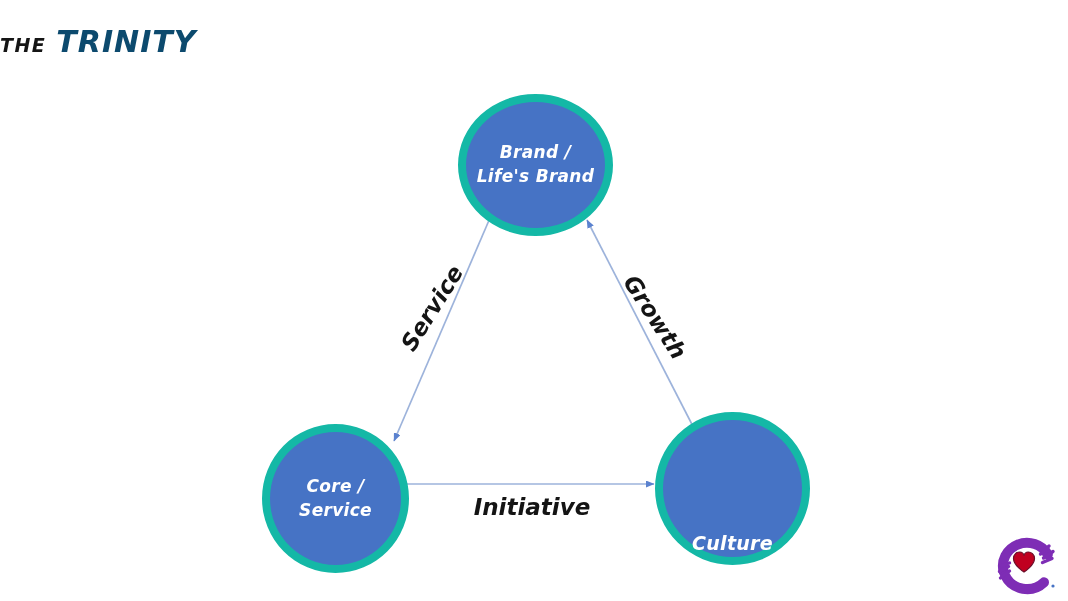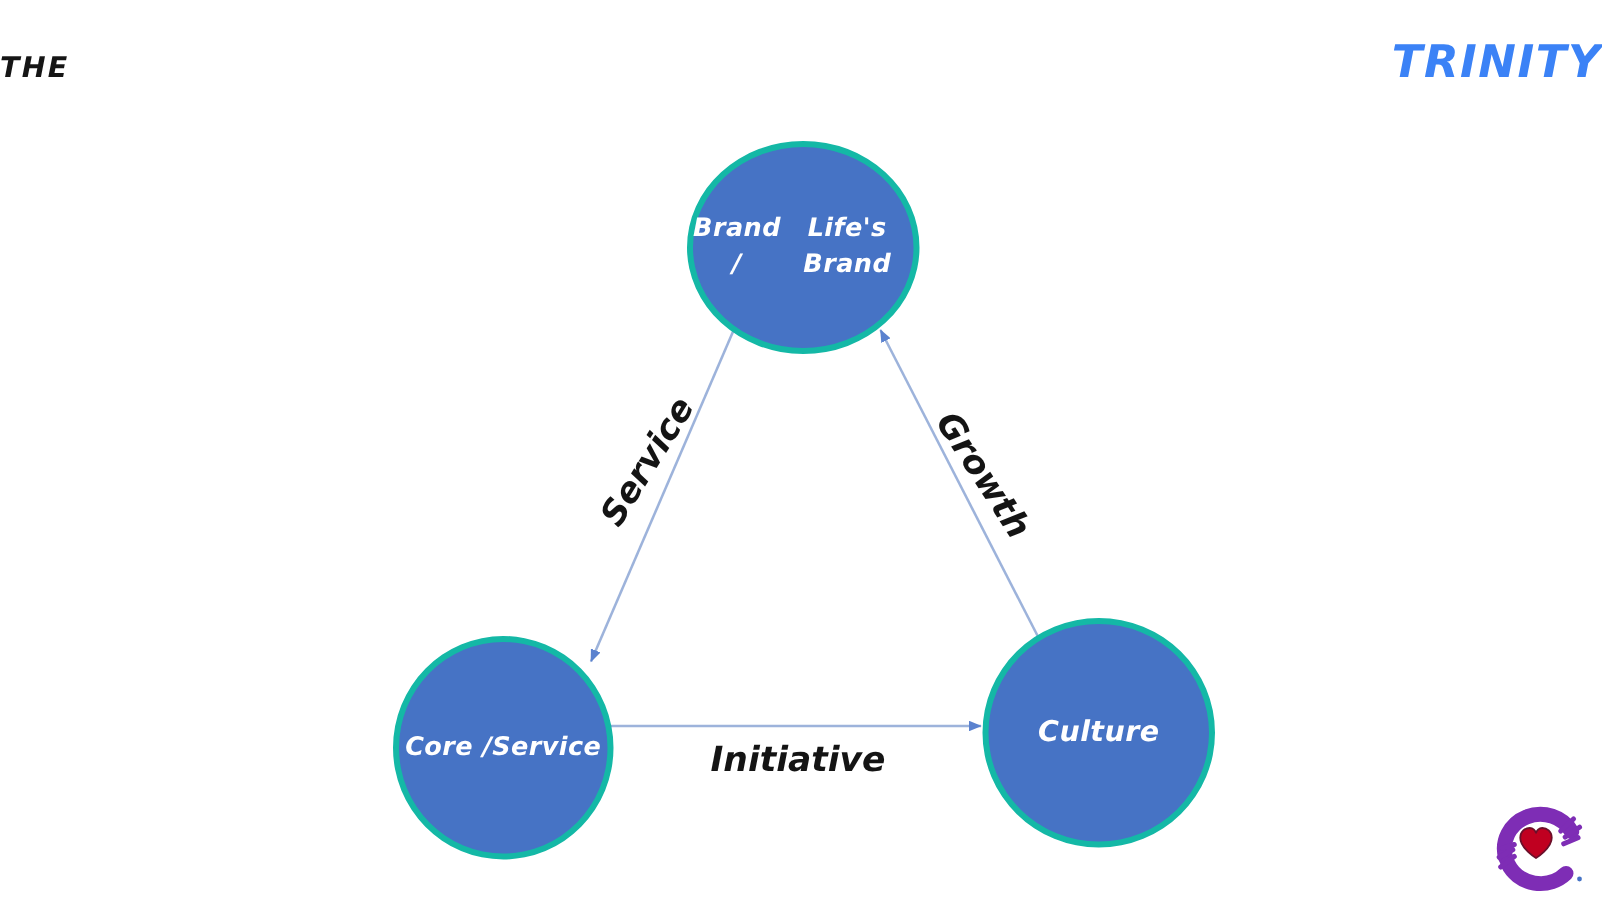--- a/index.html
+++ b/index.html
@@ -12,56 +12,56 @@
     font-family: "DejaVu Sans", sans-serif;
   }
 
   
   .title {
     position: absolute;
     top: 24px;
     left: 0;
     width: 100%;
     display: flex;
-    justify-content: space-between;
+    justify-content: flex-start;
     align-items: baseline;
     gap: 10px;
     font-style: italic;
     font-weight: 700;
     color: #151515;
   }
   .title .t-side   { font-size: 19px; letter-spacing: 1.5px; }
-  .title .t-accent { font-size: 30px; letter-spacing: 1px; color: #3b82f6; }
+  .title .t-accent { font-size: 30px; letter-spacing: 1px; color: #0c4a6e; }
 
   
   .connectors { position: absolute; left: 0; top: 0; }
   .connectors line { stroke: #9DB3DB; stroke-width: 1.7; }
 
   
   .node {
     position: absolute;
     border-radius: 50%;
     background: #4673C5;
-    border: 4px solid #14b8a6;
+    border: 8px solid #14b8a6;
     box-sizing: border-box;
     color: #ffffff;
     display: flex;
-    flex-direction: row;
+    flex-direction: column;
     align-items: center;
     justify-content: center;
     text-align: center;
     font-weight: 700;
     font-style: italic;
     font-size: 17px;
     line-height: 1.4;
     letter-spacing: 0.3px;
   }
   .node-brand   { left: 458px; top:  94px; width: 155px; height: 142px; }
   .node-core    { left: 262px; top: 424px; width: 147px; height: 149px; }
-  .node-culture { left: 655px; top: 412px; width: 155px; height: 153px; font-size: 19px; }
+  .node-culture { left: 655px; top: 412px; width: 155px; height: 153px; font-size: 19px; justify-content: flex-end; }
 
   
   .edge-label {
     position: absolute;
     font-weight: 700;
     font-style: italic;
     color: #141414;
     font-size: 23px;
     white-space: nowrap;
     transform-origin: center;

